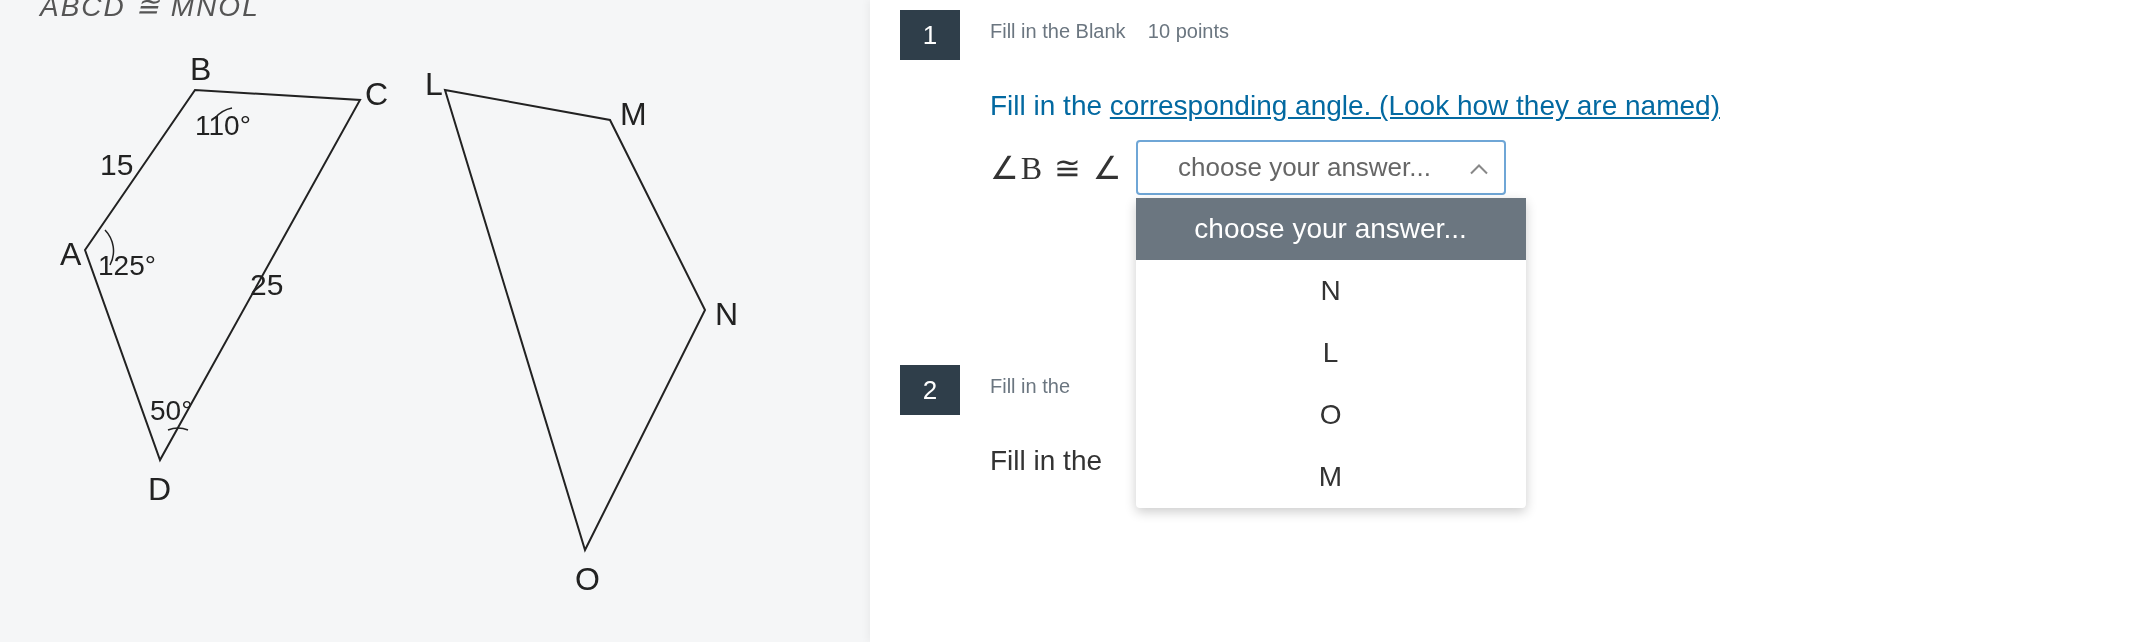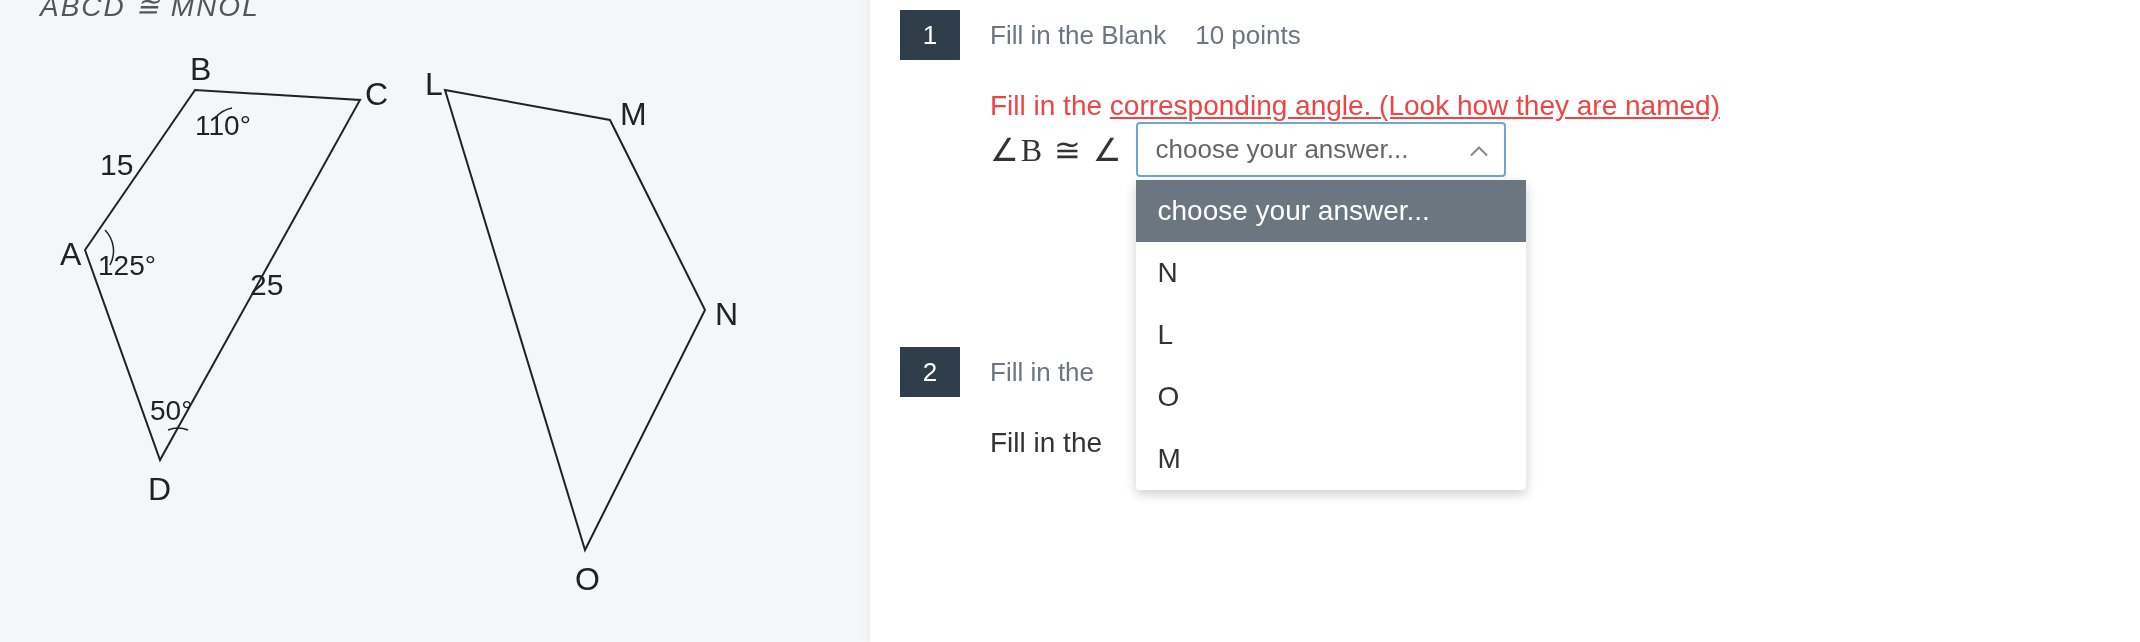--- a/index.html
+++ b/index.html
@@ -55,48 +55,50 @@
       font-size: 26px;
       width: 60px;
       height: 50px;
       display: flex;
       align-items: center;
       justify-content: center;
       flex-shrink: 0;
     }
     .q-meta {
       color: #6b7680;
-      font-size: 26px;
+      font-size: 20px;
       padding-top: 10px;
     }
     .q-body {
       margin-left: 90px;
       font-size: 28px;
       color: #333;
     }
     .q-instruction {
-      color: #ef4444;
+      margin-bottom: 18px;
+      color: #0369a1;
     }
     .q-instruction .underline {
       text-decoration: underline;
     }
     .answer-line {
       display: flex;
       align-items: center;
       gap: 12px;
       font-size: 30px;
     }
     .math-expr {
       font-family: "Cambria Math", serif;
       font-size: 32px;
       letter-spacing: 2px;
     }
     .dropdown {
       position: relative;
       display: inline-block;
+      text-align: center;
     }
     .dropdown-toggle {
       border: 2px solid #6fa6d6;
       background: #fff;
       border-radius: 4px;
       padding: 10px 50px 10px 18px;
       font-size: 26px;
       color: #666;
       min-width: 370px;
       position: relative;

